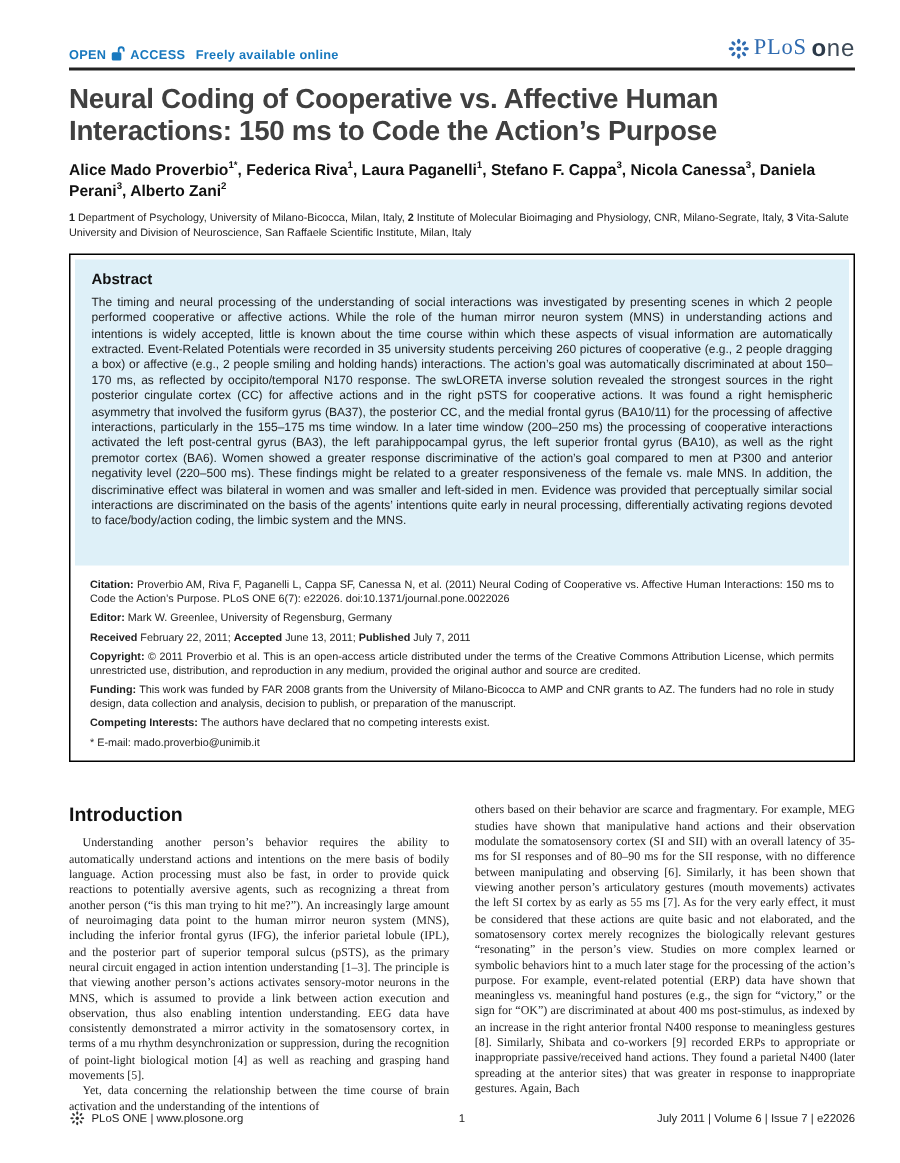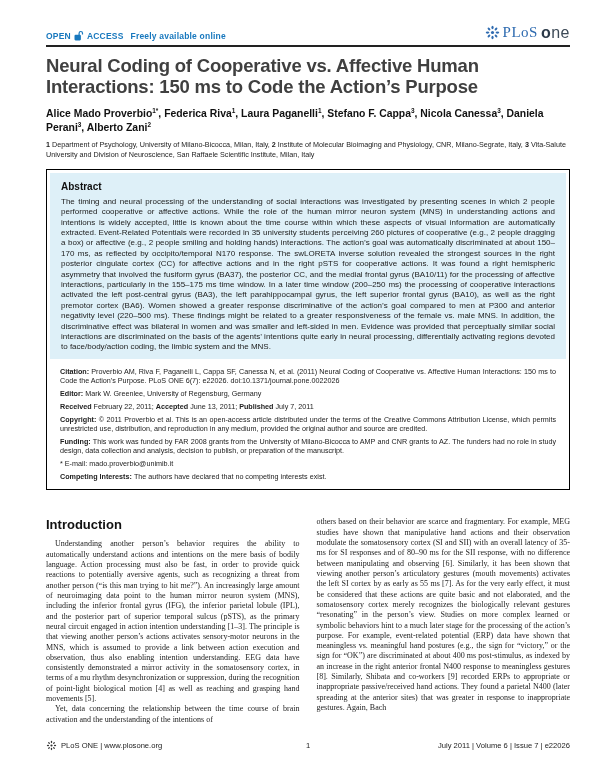--- a/index.html
+++ b/index.html
@@ -31,21 +31,21 @@
   .one-word .o { font-weight: bold; color: #2c3a49; }
   .rule { border: none; border-top: 2px solid #222; margin-top: 4px; }
   
   .title { margin-top: 9px; font-size: 18.5px; line-height: 1.13; font-weight: bold; color: #404040; letter-spacing: -0.2px; }
   .authors { margin-top: 9px; font-size: 10.4px; font-weight: bold; line-height: 1.3; color: #111; }
   .authors sup { font-size: 0.62em; }
   .affiliations { margin-top: 5px; font-size: 7.2px; line-height: 1.4; color: #222; }
   .affiliations .b { font-weight: bold; }
   
   .front-box { margin-top: 9px; border: 1.5px solid #000; background: #fff; }
-  .abstract-panel { background: var(--abstract-bg); margin: 3px 3px 0 3px; padding: 8px 11px 6px 11px; }
+  .abstract-panel { background: var(--abstract-bg); margin: 3px 3px 0 3px; padding: 8px 11px 24px 11px; }
   .abstract-panel h2 { font-size: 10px; margin-bottom: 5px; color: #111; }
   .abstract-text { font-size: 8px; line-height: 1.3; text-align: justify; color: #222; }
   .meta-area { padding: 4px 13px 8px 13px; }
   .meta-row { font-size: 7.2px; line-height: 1.26; margin-top: 4px; text-align: justify; color: #222; }
   .meta-row .b { font-weight: bold; }
   
   .columns { display: flex; gap: 17px; margin-top: 27px; }
   .col { flex: 1; min-width: 0; }
   .section-heading { font-size: 13px; font-weight: bold; margin-bottom: 7px; color: #111; }
   .body-par { font-family: "Liberation Serif", serif; font-size: 8px; line-height: 1.29; text-align: justify; color: #1c1c1c; }
@@ -105,22 +105,22 @@
     <div class="abstract-panel">
       <h2>Abstract</h2>
       <p class="abstract-text">The timing and neural processing of the understanding of social interactions was investigated by presenting scenes in which 2 people performed cooperative or affective actions. While the role of the human mirror neuron system (MNS) in understanding actions and intentions is widely accepted, little is known about the time course within which these aspects of visual information are automatically extracted. Event-Related Potentials were recorded in 35 university students perceiving 260 pictures of cooperative (e.g., 2 people dragging a box) or affective (e.g., 2 people smiling and holding hands) interactions. The action’s goal was automatically discriminated at about 150–170 ms, as reflected by occipito/temporal N170 response. The swLORETA inverse solution revealed the strongest sources in the right posterior cingulate cortex (CC) for affective actions and in the right pSTS for cooperative actions. It was found a right hemispheric asymmetry that involved the fusiform gyrus (BA37), the posterior CC, and the medial frontal gyrus (BA10/11) for the processing of affective interactions, particularly in the 155–175 ms time window. In a later time window (200–250 ms) the processing of cooperative interactions activated the left post-central gyrus (BA3), the left parahippocampal gyrus, the left superior frontal gyrus (BA10), as well as the right premotor cortex (BA6). Women showed a greater response discriminative of the action’s goal compared to men at P300 and anterior negativity level (220–500 ms). These findings might be related to a greater responsiveness of the female vs. male MNS. In addition, the discriminative effect was bilateral in women and was smaller and left-sided in men. Evidence was provided that perceptually similar social interactions are discriminated on the basis of the agents’ intentions quite early in neural processing, differentially activating regions devoted to face/body/action coding, the limbic system and the MNS.</p>
     </div>
     <div class="meta-area">
         <p class="meta-row"><span class="b">Citation: </span><span>Proverbio AM, Riva F, Paganelli L, Cappa SF, Canessa N, et al. (2011) Neural Coding of Cooperative vs. Affective Human Interactions: 150 ms to Code the Action’s Purpose. PLoS ONE 6(7): e22026. doi:10.1371/journal.pone.0022026</span></p>
         <p class="meta-row"><span class="b">Editor: </span><span>Mark W. Greenlee, University of Regensburg, Germany</span></p>
         <p class="meta-row"><span class="b">Received </span><span>February 22, 2011; </span><span class="b">Accepted </span><span>June 13, 2011; </span><span class="b">Published </span><span>July 7, 2011</span></p>
         <p class="meta-row"><span class="b">Copyright: </span><span>© 2011 Proverbio et al. This is an open-access article distributed under the terms of the Creative Commons Attribution License, which permits unrestricted use, distribution, and reproduction in any medium, provided the original author and source are credited.</span></p>
         <p class="meta-row"><span class="b">Funding: </span><span>This work was funded by FAR 2008 grants from the University of Milano-Bicocca to AMP and CNR grants to AZ. The funders had no role in study design, data collection and analysis, decision to publish, or preparation of the manuscript.</span></p>
+        <p class="meta-row"><span class="b">Competing Interests: </span><span>The authors have declared that no competing interests exist.</span></p>
         <p class="meta-row"><span>* E-mail: mado.proverbio@unimib.it</span></p>
-        <p class="meta-row"><span class="b">Competing Interests: </span><span>The authors have declared that no competing interests exist.</span></p>
       </div>
   </div>
 
   <div class="columns">
     <div class="col">
       <h3 class="section-heading">Introduction</h3>
       <p class="body-par indent">Understanding another person’s behavior requires the ability to automatically understand actions and intentions on the mere basis of bodily language. Action processing must also be fast, in order to provide quick reactions to potentially aversive agents, such as recognizing a threat from another person (“is this man trying to hit me?”). An increasingly large amount of neuroimaging data point to the human mirror neuron system (MNS), including the inferior frontal gyrus (IFG), the inferior parietal lobule (IPL), and the posterior part of superior temporal sulcus (pSTS), as the primary neural circuit engaged in action intention understanding [1–3]. The principle is that viewing another person’s actions activates sensory-motor neurons in the MNS, which is assumed to provide a link between action execution and observation, thus also enabling intention understanding. EEG data have consistently demonstrated a mirror activity in the somatosensory cortex, in terms of a mu rhythm desynchronization or suppression, during the recognition of point-light biological motion [4] as well as reaching and grasping hand movements [5].</p>
       <p class="body-par indent">Yet, data concerning the relationship between the time course of brain activation and the understanding of the intentions of</p>
     </div>
     <div class="col">

